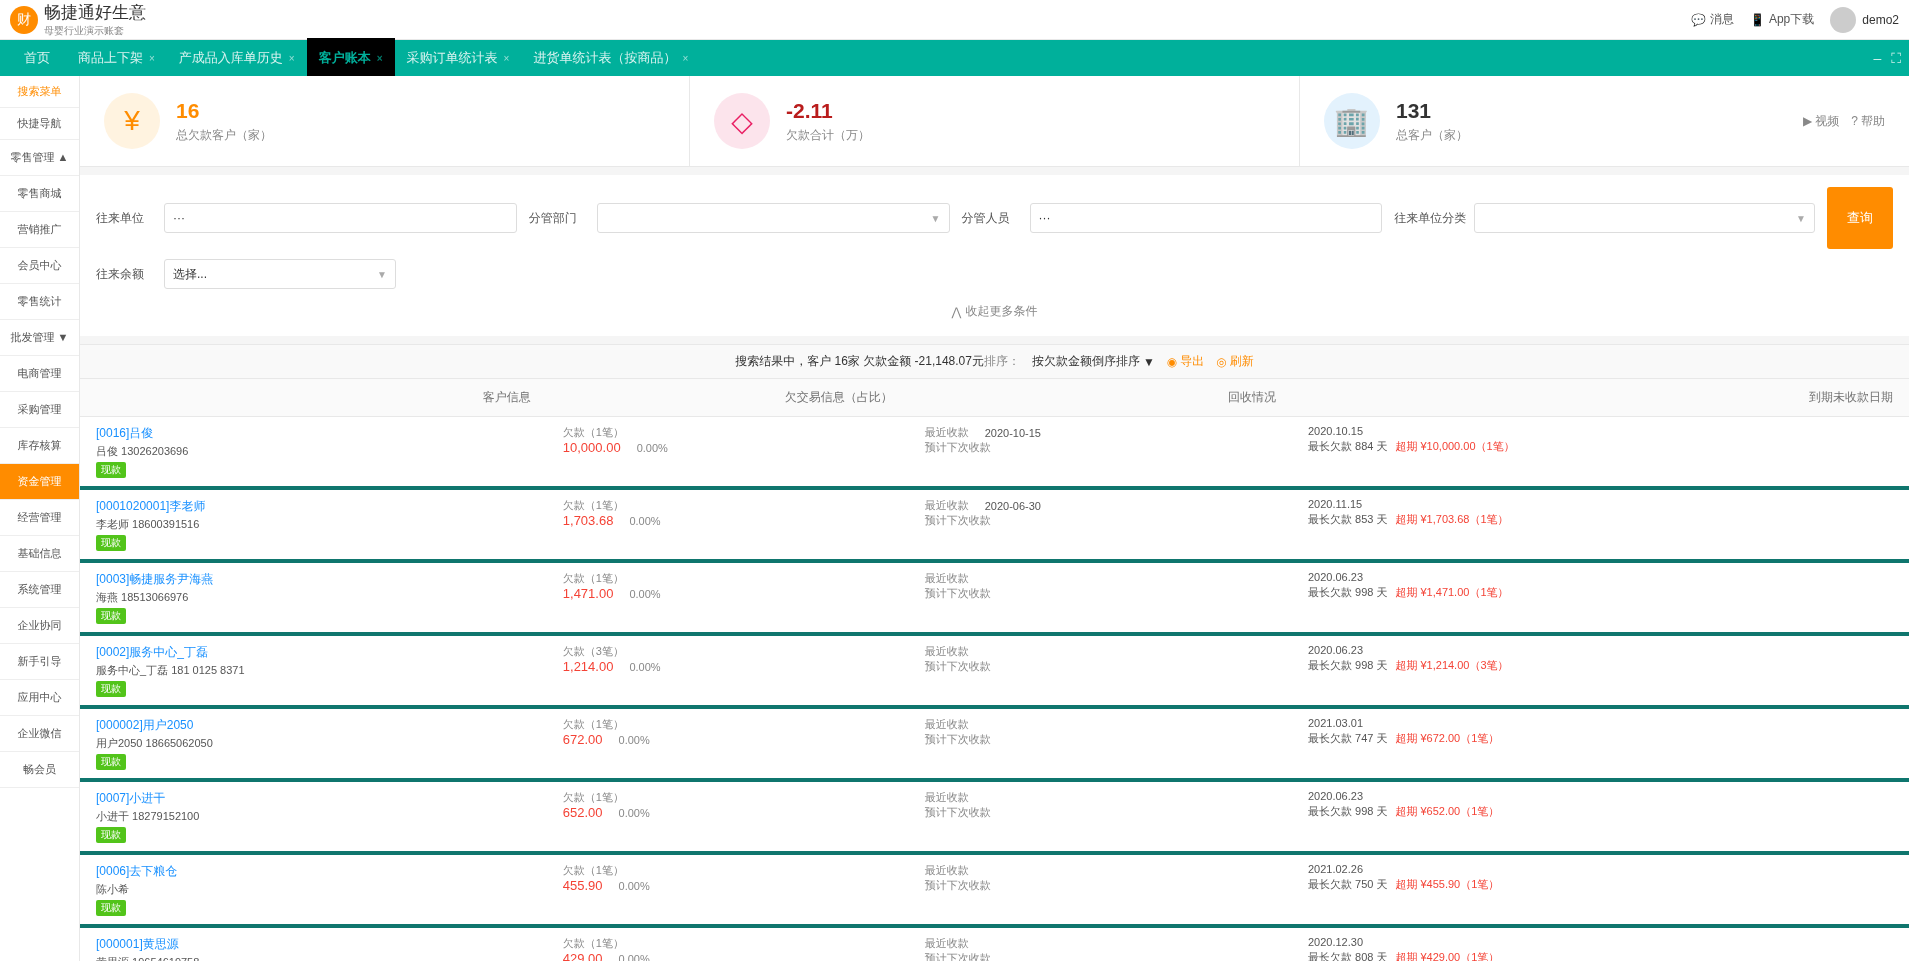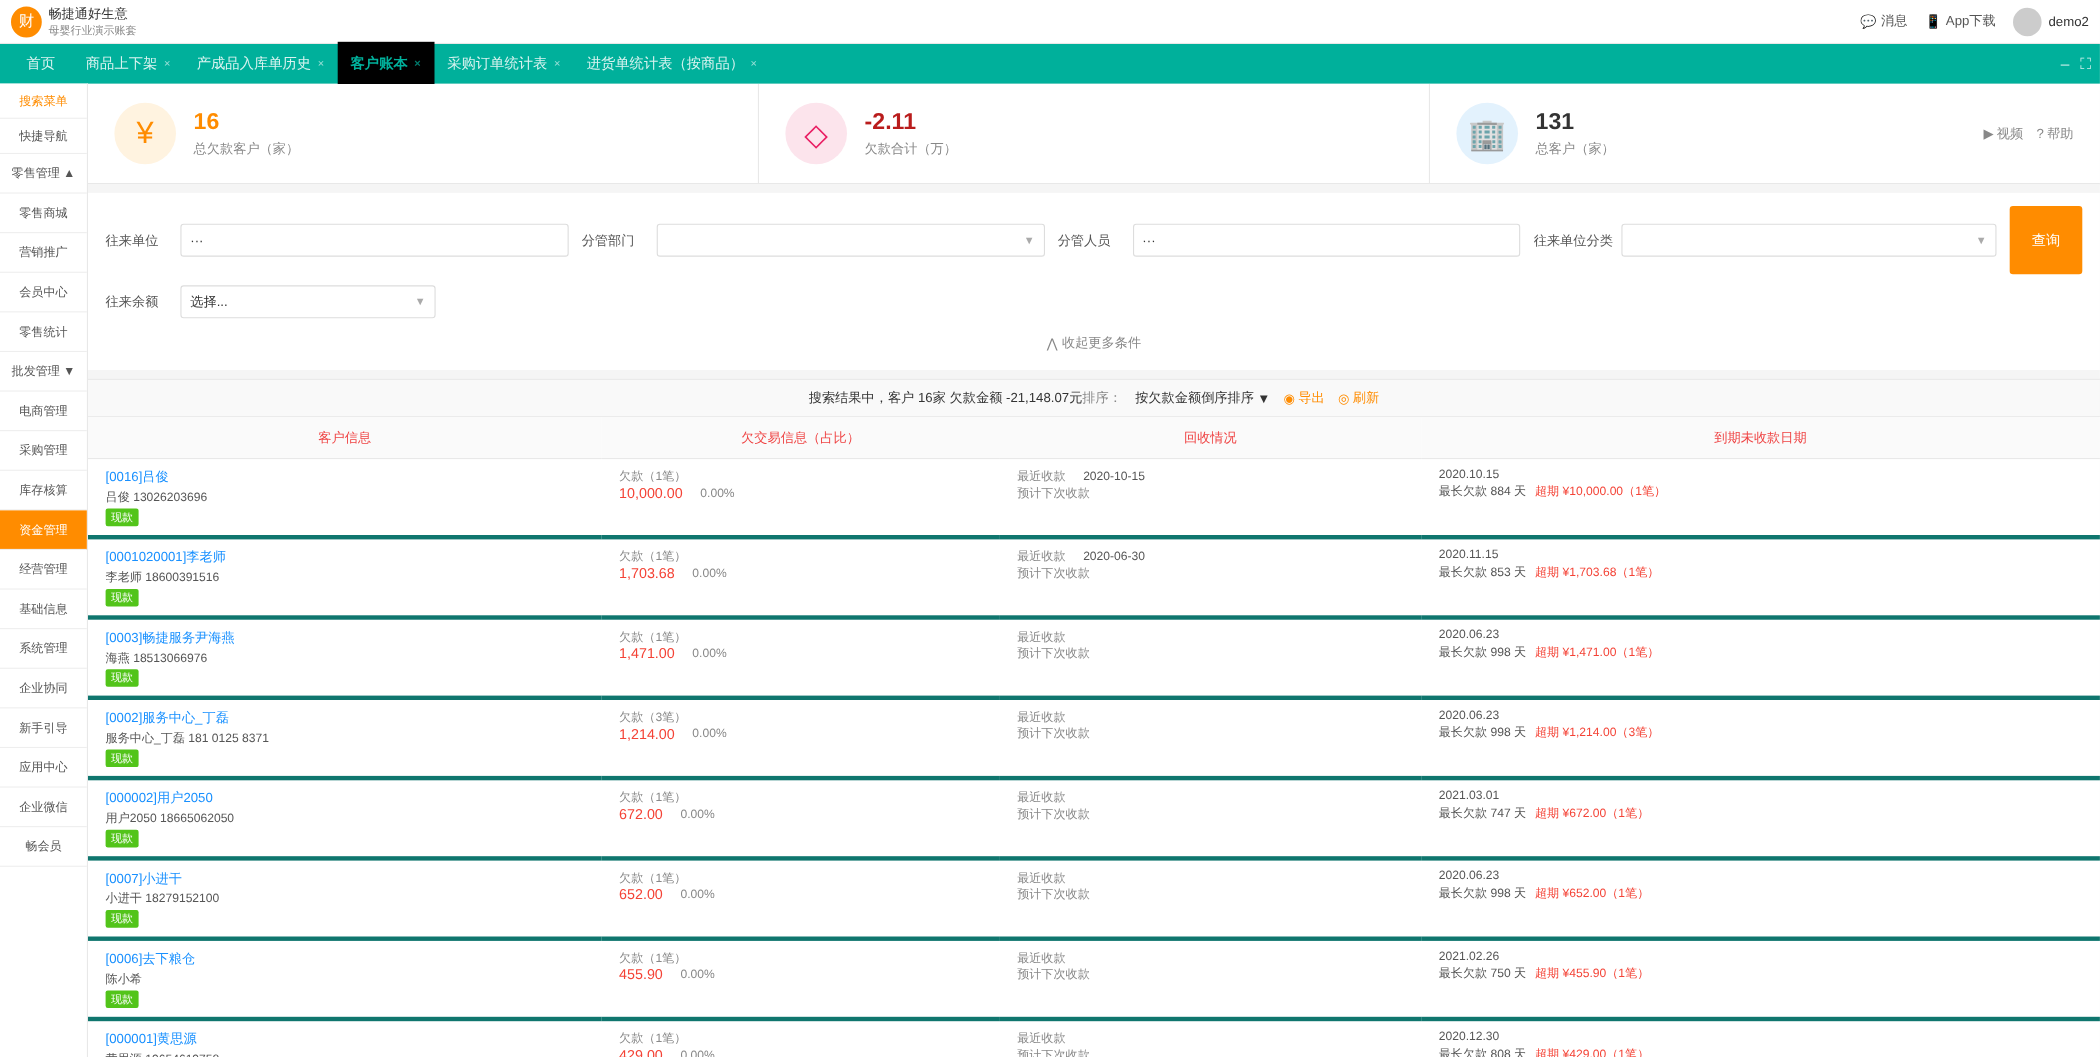--- a/index.html
+++ b/index.html
@@ -2,21 +2,21 @@
 <html><head>
   <meta charset="utf-8">
   <style>
     * { margin: 0; padding: 0; box-sizing: border-box; }
     body { font-family: 'Microsoft YaHei', Arial, sans-serif; font-size: 12px; background: #f5f5f5; color: #333; overflow-x: hidden; }
 
     
     .top-bar { display: flex; align-items: center; height: 40px; background: #fff; border-bottom: 1px solid #e8e8e8; padding: 0 10px; }
     .top-bar .logo { display: flex; align-items: center; gap: 6px; min-width: 180px; }
     .logo-icon { width: 28px; height: 28px; background: #ff8c00; border-radius: 50%; display: flex; align-items: center; justify-content: center; color: white; font-size: 14px; }
-    .logo-text { font-size: 12px; color: #333; }
+    .logo-text { font-size: 17px; color: #333; }
     .top-bar-right { margin-left: auto; display: flex; align-items: center; gap: 16px; }
     .top-bar-right .msg { display: flex; align-items: center; gap: 4px; color: #555; cursor: pointer; }
     .top-bar-right .app { display: flex; align-items: center; gap: 4px; color: #555; cursor: pointer; }
     .avatar { width: 26px; height: 26px; background: #ccc; border-radius: 50%; display: inline-block; }
     .username { color: #333; cursor: pointer; }
 
     
     .nav-tabs { display: flex; align-items: center; background: #00b09b; height: 36px; padding: 0 8px; }
     .nav-tab { display: flex; align-items: center; gap: 6px; padding: 0 12px; height: 41px; color: rgba(255,255,255,0.85); cursor: pointer; font-size: 13px; white-space: nowrap; }
     .nav-tab.active { background: #000000; color: #00b09b; font-weight: bold; }
@@ -69,21 +69,21 @@
     .results-bar { display: flex; align-items: center; justify-content: center; background: #f9f9f9; padding: 8px 16px; border-bottom: 1px solid #e8e8e8; border-top: 1px solid #e8e8e8; }
     .results-info { font-size: 12px; color: #555; }
     .results-info span { color: #333; font-weight: 500; }
     .results-actions { display: flex; align-items: center; gap: 12px; font-size: 12px; color: #555; }
     .sort-label { color: #888; }
     .sort-select { color: #333; cursor: pointer; display: flex; align-items: center; gap: 3px; }
     .action-btn { color: #ff8c00; cursor: pointer; display: flex; align-items: center; gap: 3px; }
 
     
     .data-table { background: #fff; width: 100%; border-collapse: collapse; }
-    .data-table thead th { background: #fafafa; padding: 10px 16px; text-align: center; font-size: 12px; color: #ef4444; border-bottom: 1px solid #e8e8e8; font-weight: normal; }
+    .data-table thead th { background: #fafafa; padding: 10px 16px; text-align: right; font-size: 12px; color: #737373; border-bottom: 1px solid #e8e8e8; font-weight: normal; }
     .data-table tbody tr { border-bottom: 4px solid #0f766e; }
     .data-table tbody td { padding: 8px 16px; font-size: 12px; vertical-align: top; }
 
     .customer-name { color: #1890ff; cursor: pointer; font-size: 12px; }
     .customer-phone { color: #555; font-size: 11px; margin-top: 2px; }
     .tag-xiandai { background: #52c41a; color: white; font-size: 10px; padding: 1px 5px; border-radius: 2px; display: inline-block; margin-top: 3px; }
 
     .debt-amount { color: #f44336; font-size: 13px; font-weight: 400; }
     .debt-note { color: #888; font-size: 11px; }
     .debt-percent { color: #888; font-size: 11px; }

